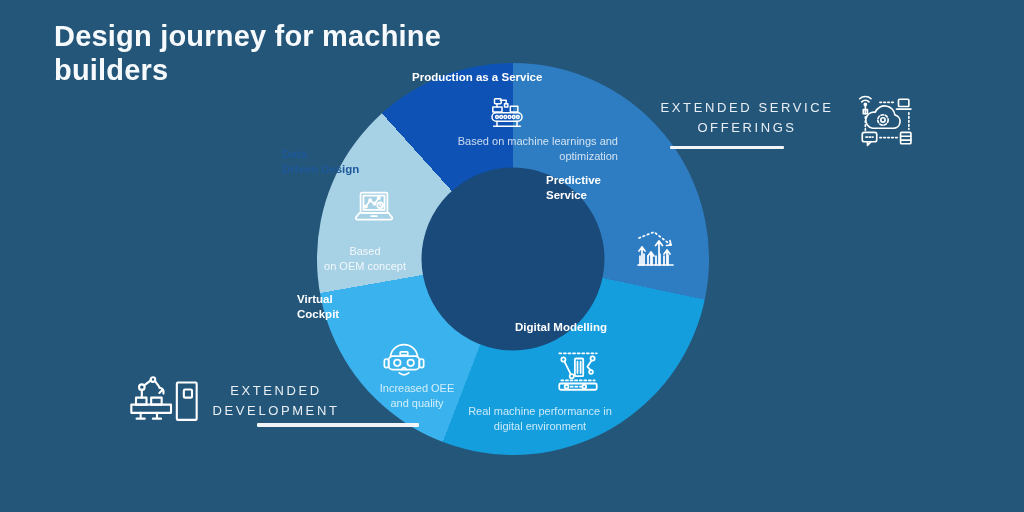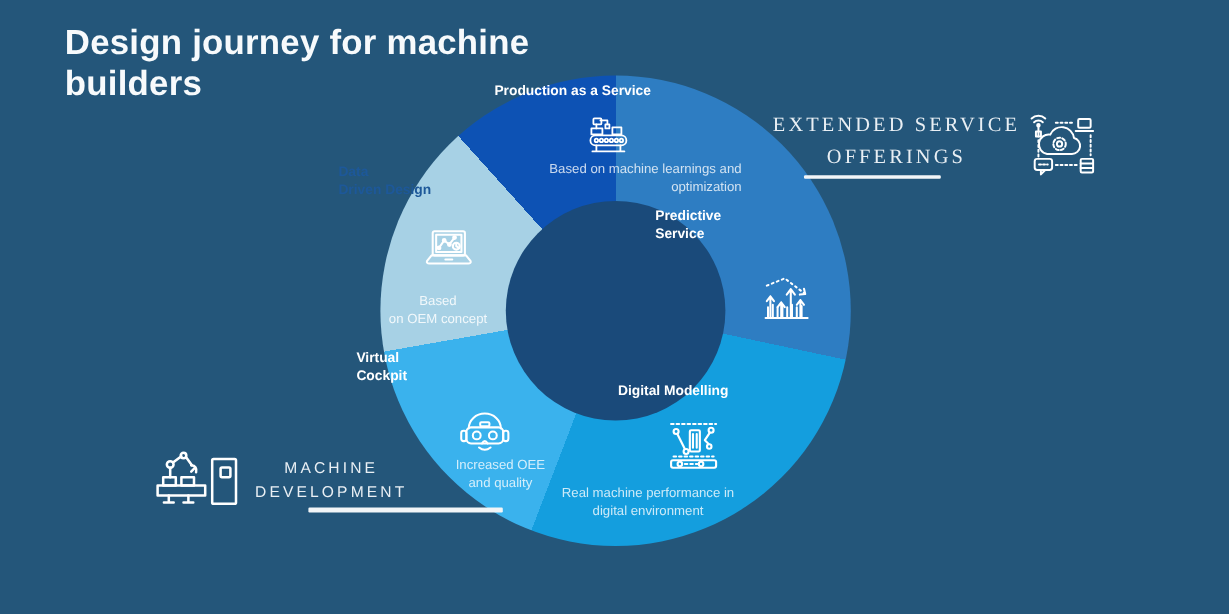--- a/index.html
+++ b/index.html
@@ -27,21 +27,21 @@
     text-align:center;box-sizing:border-box;padding-top:17px;}
   .hub-title{font-size:19.5px;font-weight:bold;line-height:1.24;}
   .hub-sub{margin-top:11px;font-size:12.5px;font-weight:bold;}
 
   .seg-label{font-size:11.5px;font-weight:bold;color:#ffffff;
     text-align:left;line-height:1.3;width:200px;}
   .seg-desc{font-size:11px;color:rgba(255,255,255,.78);
     text-align:center;line-height:1.35;width:210px;}
 
   .callout{letter-spacing:2.6px;color:#e9eff4;text-align:center;line-height:1.5;}
-  .callout.ext{font-size:17px;width:260px;font-family:Liberation Serif, serif;}
+  .callout.ext{font-size:13px;width:260px;}
   .callout.mac{font-size:13px;width:240px;}
   .underline-bar{background:#f2f5f7;border-radius:1px;}
 
   svg{display:block;}
 </style>
 </head>
 <body style="background: rgb(36, 86, 122);">
 
 <div class="abs page-title pre">Design journey for machine
 builders</div>
@@ -111,21 +111,21 @@
   <circle cx="17" cy="28" r="3.4"></circle>
   <circle cx="31" cy="28" r="3.4"></circle>
   <path d="M21.5 35 q2.5 -4 5 0"></path>
   <rect x="3.5" y="24" width="4.5" height="9" rx="2"></rect>
   <rect x="40" y="24" width="4.5" height="9" rx="2"></rect>
   <path d="M19 38.5 q5 4 10 0"></path>
 </svg>
 <div class="center-anchor seg-desc pre" style="left:417px;top:396px;width:140px;">Increased OEE
 and quality</div>
 
-<div class="center-anchor seg-label pre" style="left: 382px; top: 152px; color: rgb(29, 88, 153);" id="dddLabel">Data
+<div class="center-anchor seg-label pre" style="left: 382px; top: 162px; color: rgb(29, 88, 153);" id="dddLabel">Data
 Driven Design</div>
 <svg class="center-anchor" style="left:374px;top:209px;" width="46" height="46" viewBox="0 0 48 48" fill="none" stroke="#ffffff" stroke-width="1.8" stroke-linecap="round" stroke-linejoin="round">
   <rect x="10" y="7" width="28" height="21" rx="1.5"></rect>
   <rect x="13" y="10" width="22" height="15"></rect>
   <path d="M15.5 21.5 L20 15 L24.5 18.5 L29 12.5"></path>
   <circle cx="15.5" cy="21.5" r="1.2" fill="#ffffff"></circle>
   <circle cx="20" cy="15" r="1.2" fill="#ffffff"></circle>
   <circle cx="24.5" cy="18.5" r="1.2" fill="#ffffff"></circle>
   <circle cx="29" cy="12.5" r="1.2" fill="#ffffff"></circle>
   <circle cx="30.5" cy="20" r="3"></circle>
@@ -153,21 +153,21 @@
   <path d="M12 48 v3.5 l3.5 -3.5"></path>
   <path d="M10.5 43.5 h7" stroke-dasharray="1.6 1.6"></path>
   <rect x="44" y="39" width="10" height="11" rx="1"></rect>
   <path d="M44 42.7 h10 M44 46.4 h10"></path>
   <path d="M10 24 V37" stroke-dasharray="1.6 2.2"></path>
   <path d="M24 10 H39" stroke-dasharray="1.6 2.2"></path>
   <path d="M52 20 V36" stroke-dasharray="1.6 2.2"></path>
   <path d="M24 44 H41" stroke-dasharray="1.6 2.2"></path>
 </svg>
 
-<div class="center-anchor callout mac pre" style="left:276px;top:400px;">MACHINE
+<div class="center-anchor callout mac pre" style="left:276px;top:400px;">EXTENDED
 DEVELOPMENT</div>
 <div class="abs underline-bar" style="left:257px;top:423px;width:162px;height:4px;"></div>
 <svg class="center-anchor" style="left:164px;top:400px;" width="76" height="56" viewBox="0 0 64 48" fill="none" stroke="#ffffff" stroke-width="1.8" stroke-linecap="round" stroke-linejoin="round">
   <path d="M13 22 v-7"></path>
   <circle cx="13" cy="13" r="2.4"></circle>
   <path d="M15 11.5 L21 7"></path>
   <circle cx="22.5" cy="6.5" r="2"></circle>
   <path d="M24.5 8 l4 5.5"></path>
   <path d="M28 13.5 q4.5 .5 3.5 5 M31 15 l-3 3"></path>
   <rect x="8" y="22" width="9" height="6"></rect>

